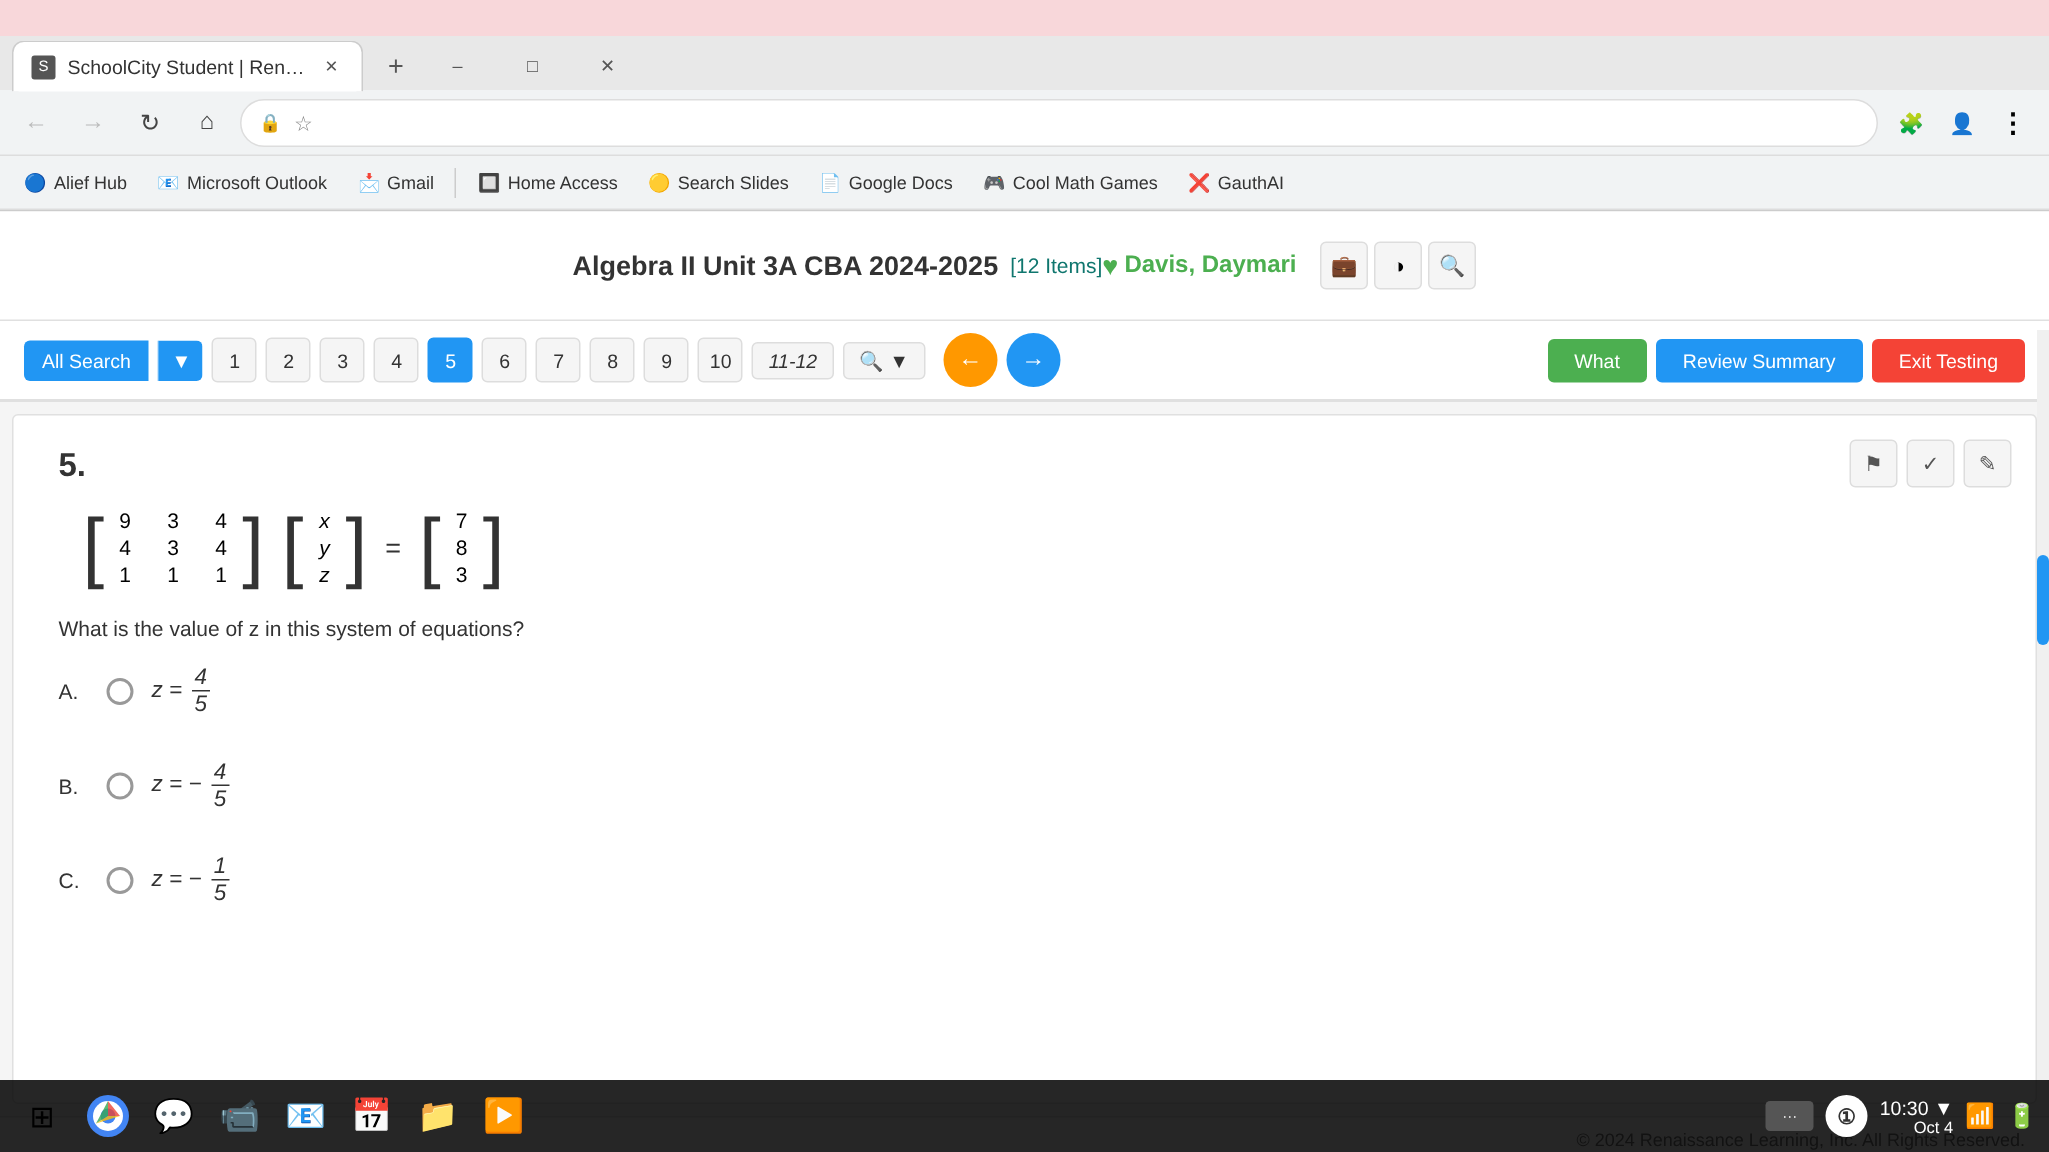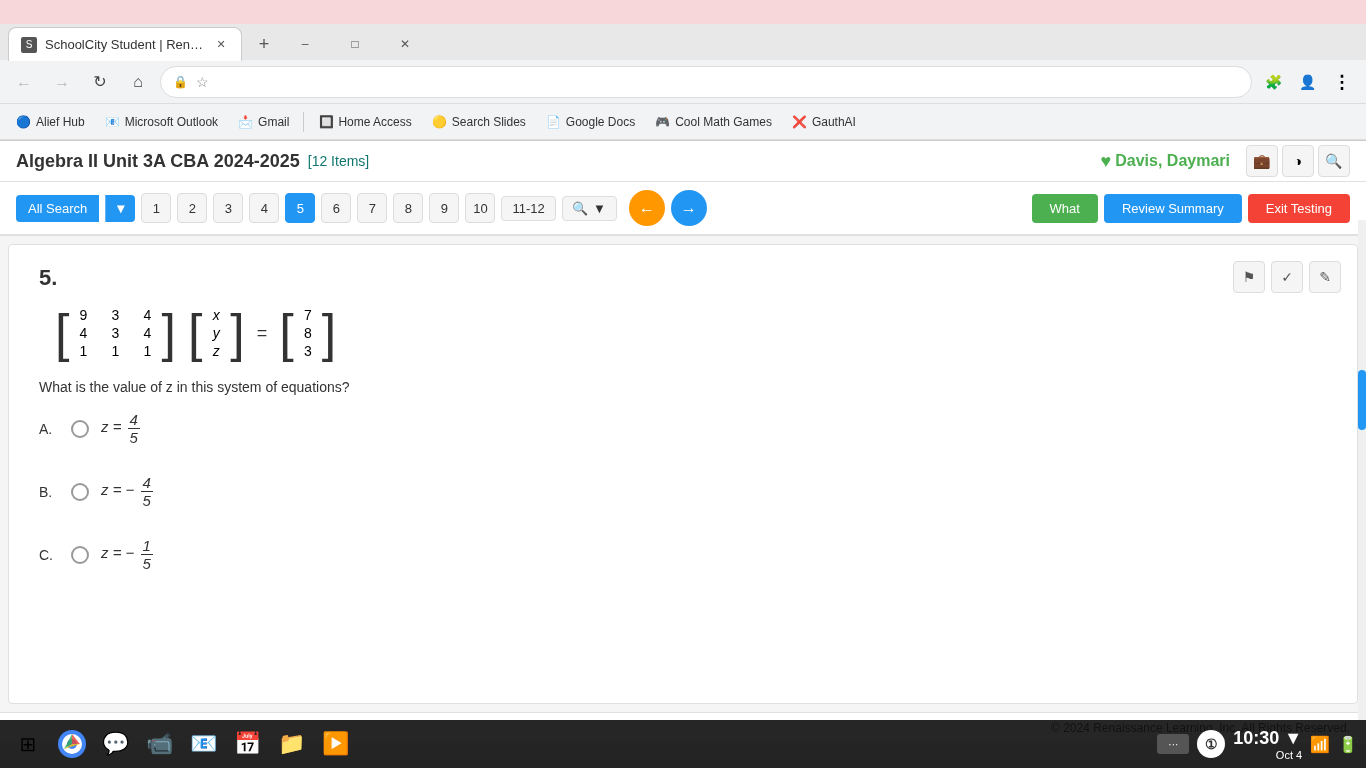--- a/index.html
+++ b/index.html
@@ -23,34 +23,34 @@
     .nav-icons { display: flex; gap: 2px; }
     .nav-icon { width: 32px; height: 32px; display: flex; align-items: center; justify-content: center; border-radius: 50%; cursor: pointer; }
 
     
     .bookmarks-bar { background: #f1f3f4; height: 36px; display: flex; align-items: center; padding: 0 8px; gap: 4px; border-bottom: 1px solid #ddd; font-size: 12px; overflow: hidden; }
     .bookmark-item { display: flex; align-items: center; gap: 4px; padding: 4px 8px; border-radius: 4px; cursor: pointer; white-space: nowrap; color: #333; }
     .bookmark-icon { width: 16px; height: 16px; display: flex; align-items: center; justify-content: center; }
     .bookmark-sep { width: 1px; height: 20px; background: #ccc; margin: 0 2px; }
 
     
-    .app-header { background: #fff; padding: 4px 16px; display: flex; align-items: center; justify-content: space-between; border-bottom: 1px solid #e0e0e0; }
+    .app-header { background: #fff; padding: 20px 16px; display: flex; align-items: center; justify-content: center; border-bottom: 1px solid #e0e0e0; }
     .app-title { font-size: 18px; font-weight: bold; color: #333; }
     .items-count { color: #0f766e; font-size: 14px; margin-left: 8px; }
     .student-name { color: #4caf50; font-size: 16px; font-weight: bold; display: flex; align-items: center; gap: 4px; }
     .header-icons { display: flex; gap: 4px; }
     .header-icon-btn { width: 32px; height: 32px; background: #f5f5f5; border: 1px solid #ddd; border-radius: 4px; display: flex; align-items: center; justify-content: center; cursor: pointer; font-size: 14px; }
 
     
     .toolbar { background: #fff; padding: 8px 16px; display: flex; align-items: center; gap: 6px; border-bottom: 2px solid #e0e0e0; }
     .all-items-btn { background: #2196f3; color: #fff; border: none; border-radius: 4px 0 0 4px; padding: 6px 12px; cursor: pointer; font-size: 13px; display: flex; align-items: center; gap: 4px; }
     .all-items-dropdown { background: #2196f3; color: #fff; border: none; border-left: 1px solid rgba(255,255,255,0.3); border-radius: 0 4px 4px 0; padding: 6px 8px; cursor: pointer; }
     .num-btn { width: 30px; height: 30px; background: #f5f5f5; border: 1px solid #ddd; border-radius: 4px; display: flex; align-items: center; justify-content: center; cursor: pointer; font-size: 13px; color: #333; }
     .num-btn.active { background: #2196f3; color: #fff; border-color: #2196f3; }
-    .num-range-btn { background: #f5f5f5; border: 1px solid #ddd; border-radius: 4px; padding: 4px 10px; cursor: pointer; font-size: 13px; color: #333; }
+    .num-range-btn { background: #f5f5f5; border: 1px solid #ddd; border-radius: 4px; padding: 4px 10px; cursor: pointer; font-size: 13px; color: #333; font-style: italic; }
     .search-btn { background: #f5f5f5; border: 1px solid #ddd; border-radius: 4px; padding: 4px 10px; cursor: pointer; font-size: 13px; color: #333; display: flex; align-items: center; gap: 4px; }
     .nav-arrow { width: 36px; height: 36px; border-radius: 50%; display: flex; align-items: center; justify-content: center; cursor: pointer; font-size: 16px; color: #fff; }
     .nav-arrow.prev { background: #ff9800; }
     .nav-arrow.next { background: #2196f3; }
     .toolbar-spacer { flex: 1; }
     .save-btn { background: #4caf50; color: #fff; border: none; border-radius: 4px; padding: 7px 18px; cursor: pointer; font-size: 13px; }
     .review-btn { background: #2196f3; color: #fff; border: none; border-radius: 4px; padding: 7px 18px; cursor: pointer; font-size: 13px; }
     .exit-btn { background: #f44336; color: #fff; border: none; border-radius: 4px; padding: 7px 18px; cursor: pointer; font-size: 13px; }
 
     
@@ -77,21 +77,21 @@
 
     
     .app-footer { background: #fff; padding: 8px 16px; text-align: right; font-size: 12px; color: #777; border-top: 1px solid #e0e0e0; }
 
     
     .taskbar { position: fixed; bottom: 0; left: 0; right: 0; height: 48px; background: rgba(0,0,0,0.85); display: flex; align-items: center; padding: 0 8px; gap: 4px; }
     .taskbar-icon { width: 40px; height: 40px; border-radius: 50%; display: flex; align-items: center; justify-content: center; cursor: pointer; }
     .taskbar-search { flex: 0 0 200px; background: rgba(255,255,255,0.1); border-radius: 20px; height: 32px; display: flex; align-items: center; padding: 0 12px; color: #fff; font-size: 13px; }
     .taskbar-spacer { flex: 1; }
     .time-display { text-align: right; }
-    .time-val { font-size: 18px; font-weight: bold; }
+    .time-val { font-size: 13px; font-weight: normal; }
     .date-val { font-size: 11px; }
     .scrollbar { position: absolute; right: 0; top: 220px; width: 8px; bottom: 48px; background: #f0f0f0; }
     .scrollbar-thumb { position: absolute; top: 30%; width: 100%; height: 60px; background: #2196f3; border-radius: 4px; }
 
     
     .os-top-bar { height: 24px; background: #f8d7da; display: flex; align-items: center; padding: 0 8px; }
   </style>
 </head>
 <body>
 

